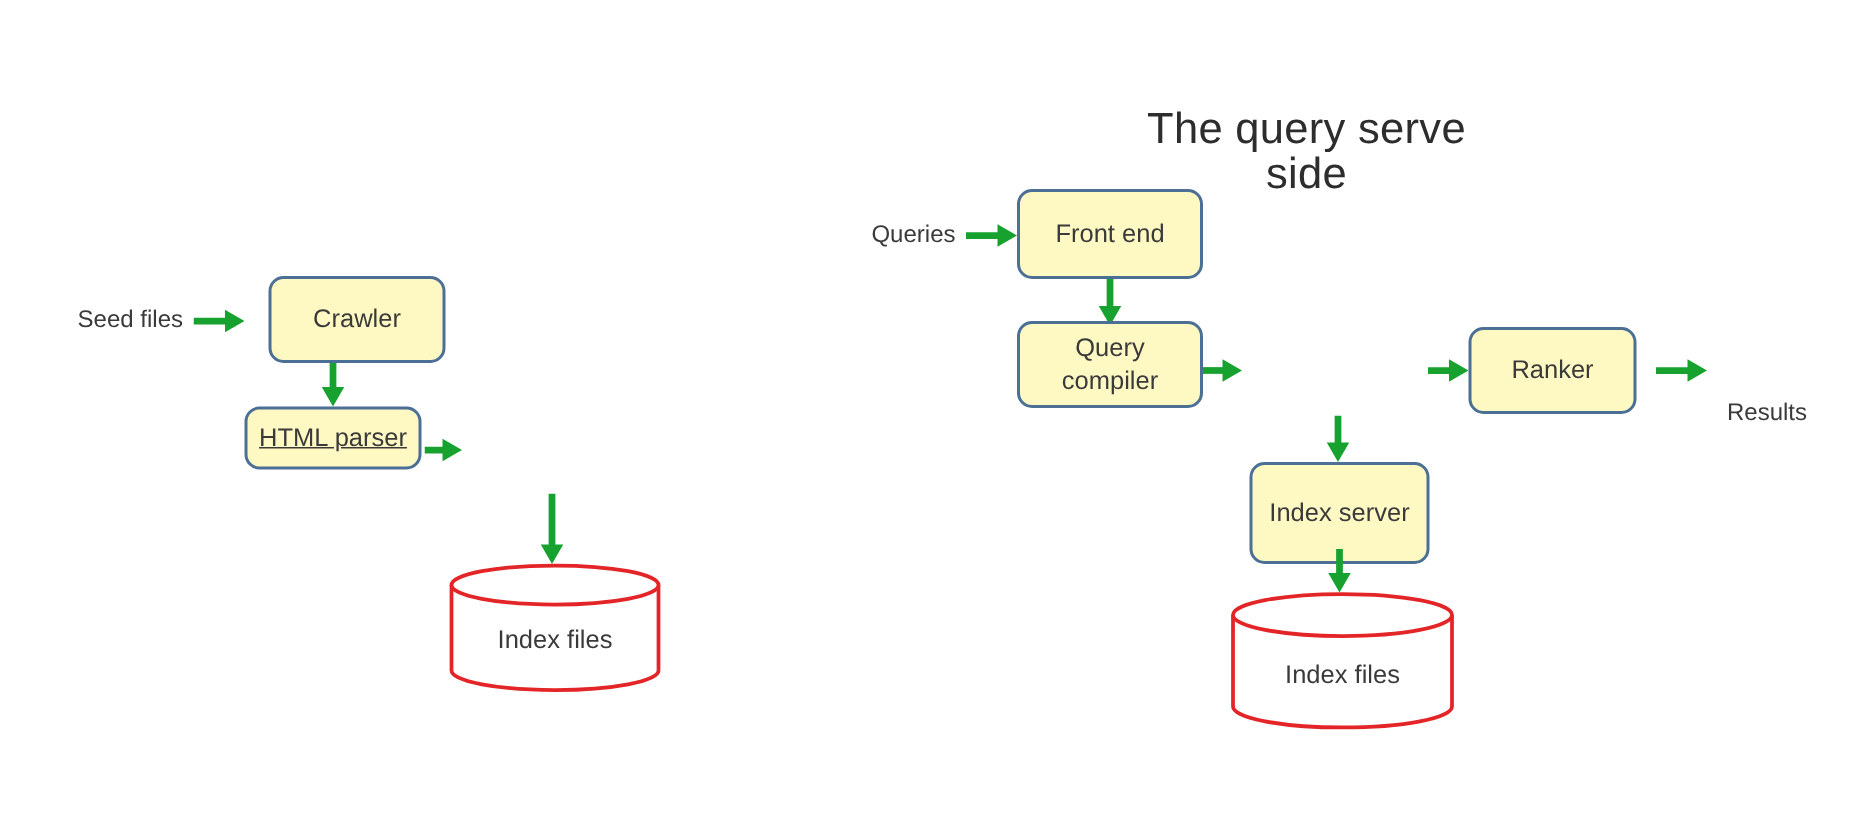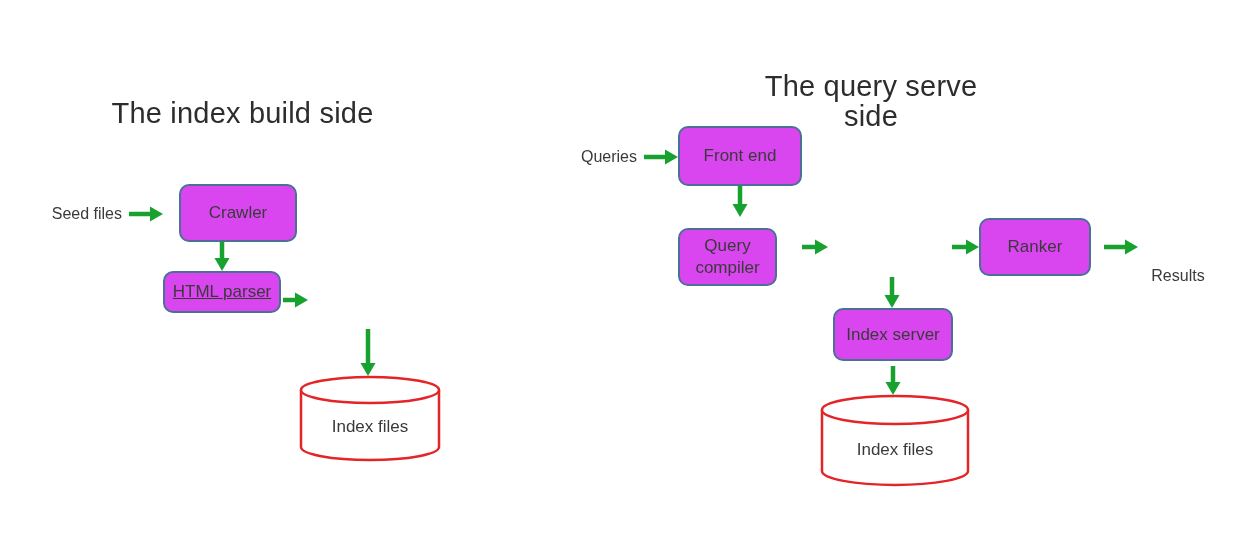--- a/index.html
+++ b/index.html
@@ -29,21 +29,21 @@
   }
   .ext-label{
     position:absolute;
     font-size:16px;
     color:var(--text);
     line-height:18px;
     white-space:nowrap;
   }
   .node{
     position:absolute;
-    background:#d946ef;
+    background:#fef9c3;
     border:2px solid var(--box-border);
     border-radius:10px;
     display:flex;
     align-items:center;
     justify-content:center;
     text-align:center;
     font-size:17px;
     color:var(--text);
     line-height:22px;
     box-sizing:border-box;
@@ -67,21 +67,20 @@
     font-size:17px;
     color:var(--text);
     line-height:20px;
   }
 </style>
 </head>
 <body>
 
 <div class="canvas">
 
-  <div class="title" style="left:110px;top:98px;width:265px;">The index build side</div>
 
   <div class="ext-label" style="left:40px;top:205px;width:82px;text-align:right;">Seed files</div>
 
   <svg class="arrow" style="left:129px;top:205px;" width="34" height="18">
     <line x1="0" y1="9" x2="22" y2="9"></line>
     <polygon points="21,1.5 34,9 21,16.5"></polygon>
   </svg>
 
   <div class="node" style="left:179px;top:184px;width:118px;height:58px;text-align:right;">
     <span class="lbl">Crawler</span>
@@ -126,21 +125,21 @@
 
   <div class="node" style="left:678px;top:126px;width:124px;height:60px;">
     <span class="lbl">Front end</span>
   </div>
 
   <svg class="arrow" style="left:731px;top:186px;" width="18" height="31">
     <line x1="9" y1="0" x2="9" y2="19"></line>
     <polygon points="1.5,18 9,31 16.5,18"></polygon>
   </svg>
 
-  <div class="node" style="left:678px;top:228px;width:99px;height:58px;">
+  <div class="node" style="left:678px;top:214px;width:124px;height:58px;">
     <span class="lbl wrap2">Query compiler</span>
   </div>
 
   <svg class="arrow" style="left:802px;top:238px;" width="26" height="18">
     <line x1="0" y1="9" x2="14" y2="9"></line>
     <polygon points="13,1.5 26,9 13,16.5"></polygon>
   </svg>
 
 
   <svg class="arrow" style="left:952px;top:238px;" width="27" height="18">
@@ -157,21 +156,21 @@
     <polygon points="21,1.5 34,9 21,16.5"></polygon>
   </svg>
 
   <div class="ext-label" style="left:1143px;top:239px;width:70px;text-align:center;margin-top:28px;">Results</div>
 
   <svg class="arrow" style="left:883px;top:277px;" width="18" height="31">
     <line x1="9" y1="0" x2="9" y2="19"></line>
     <polygon points="1.5,18 9,31 16.5,18"></polygon>
   </svg>
 
-  <div class="node" style="left:833px;top:308px;width:120px;height:53px;">
+  <div class="node" style="left:833px;top:308px;width:120px;height:68px;">
     <span class="lbl">Index server</span>
   </div>
 
   <svg class="arrow" style="left:884px;top:366px;" width="18" height="29">
     <line x1="9" y1="0" x2="9" y2="17"></line>
     <polygon points="1.5,16 9,29 16.5,16"></polygon>
   </svg>
 
   <div class="cylinder" style="left:820px;top:394px;width:150px;height:94px;">
     <svg width="150" height="94" viewBox="0 0 150 94">

